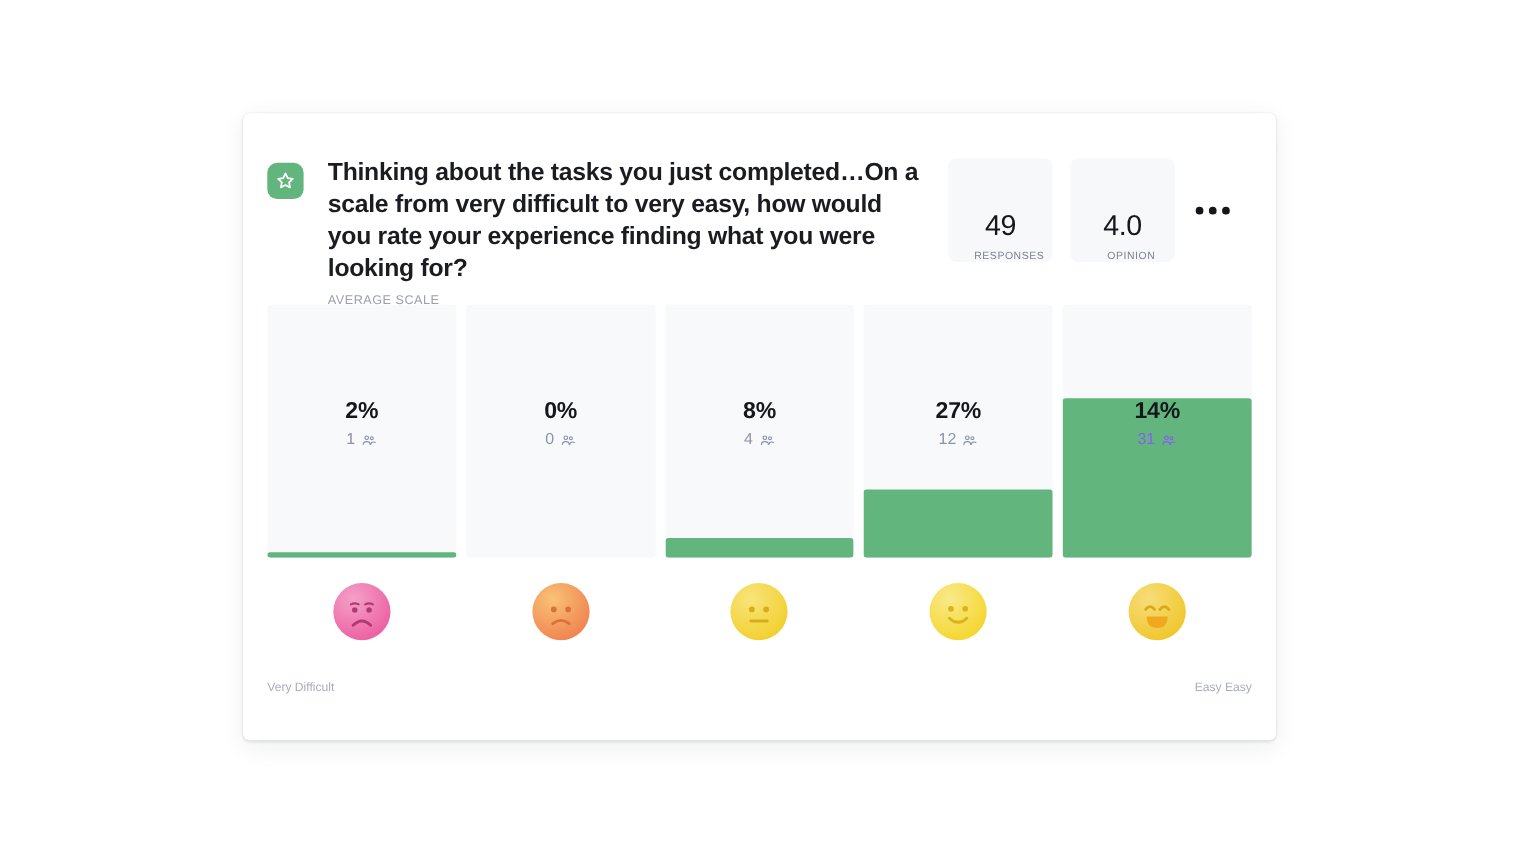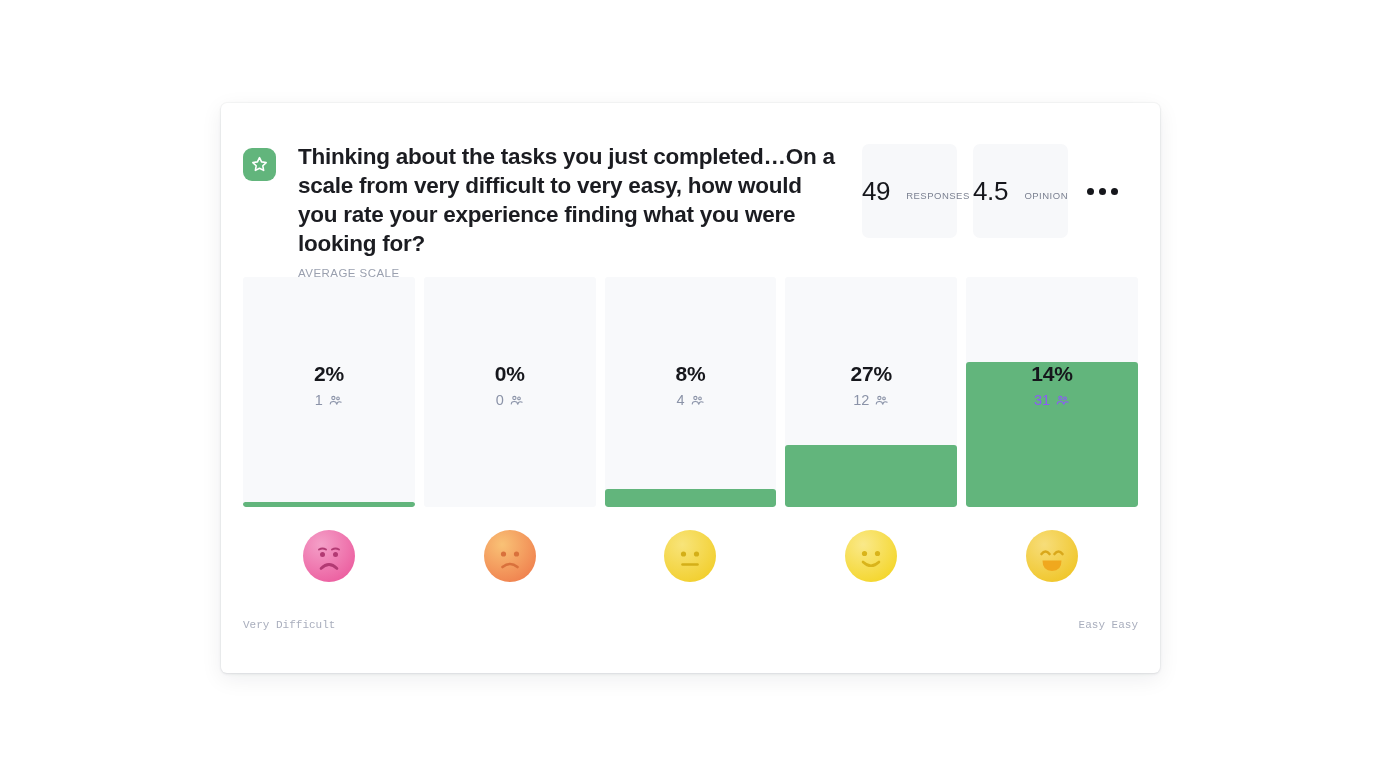--- a/index.html
+++ b/index.html
@@ -82,23 +82,23 @@
     align-items: flex-start;
     flex: 0 0 auto;
     margin-top: 2px;
   }
   .stat {
     width: 95px;
     height: 94px;
     background: #f7f8fa;
     border-radius: 7px;
     display: flex;
-    flex-direction: row;
+    flex-direction: column;
     align-items: center;
-    justify-content: space-between;
+    justify-content: flex-end;
     margin-left: 16px;
   }
   .stat-value {
     font-size: 26px;
     font-weight: 400;
     color: #16171c;
     line-height: 1;
     letter-spacing: -0.4px;
   }
   .stat-label {
@@ -189,21 +189,20 @@
   }
   .face { width: 54px; height: 54px; display: block; }
 
   
   .endpoints {
     display: flex;
     justify-content: space-between;
     margin-top: 36px;
     font-size: 11px;
     color: #a9aebd;
-    font-family: Liberation Mono, monospace;
   }
 </style>
 </head>
 <body>
 
 <div class="stage">
 
   <div class="card">
 
     <div class="header">
@@ -221,21 +220,21 @@
       </div>
 
       <div class="stats">
 
         <div class="stat">
           <div class="stat-value">49</div>
           <div class="stat-label">RESPONSES</div>
         </div>
 
         <div class="stat">
-          <div class="stat-value">4.5</div>
+          <div class="stat-value">4.0</div>
           <div class="stat-label">OPINION</div>
         </div>
 
         <div class="menu-dots">
           <span class="dot"></span>
           <span class="dot"></span>
           <span class="dot"></span>
         </div>
 
       </div>

